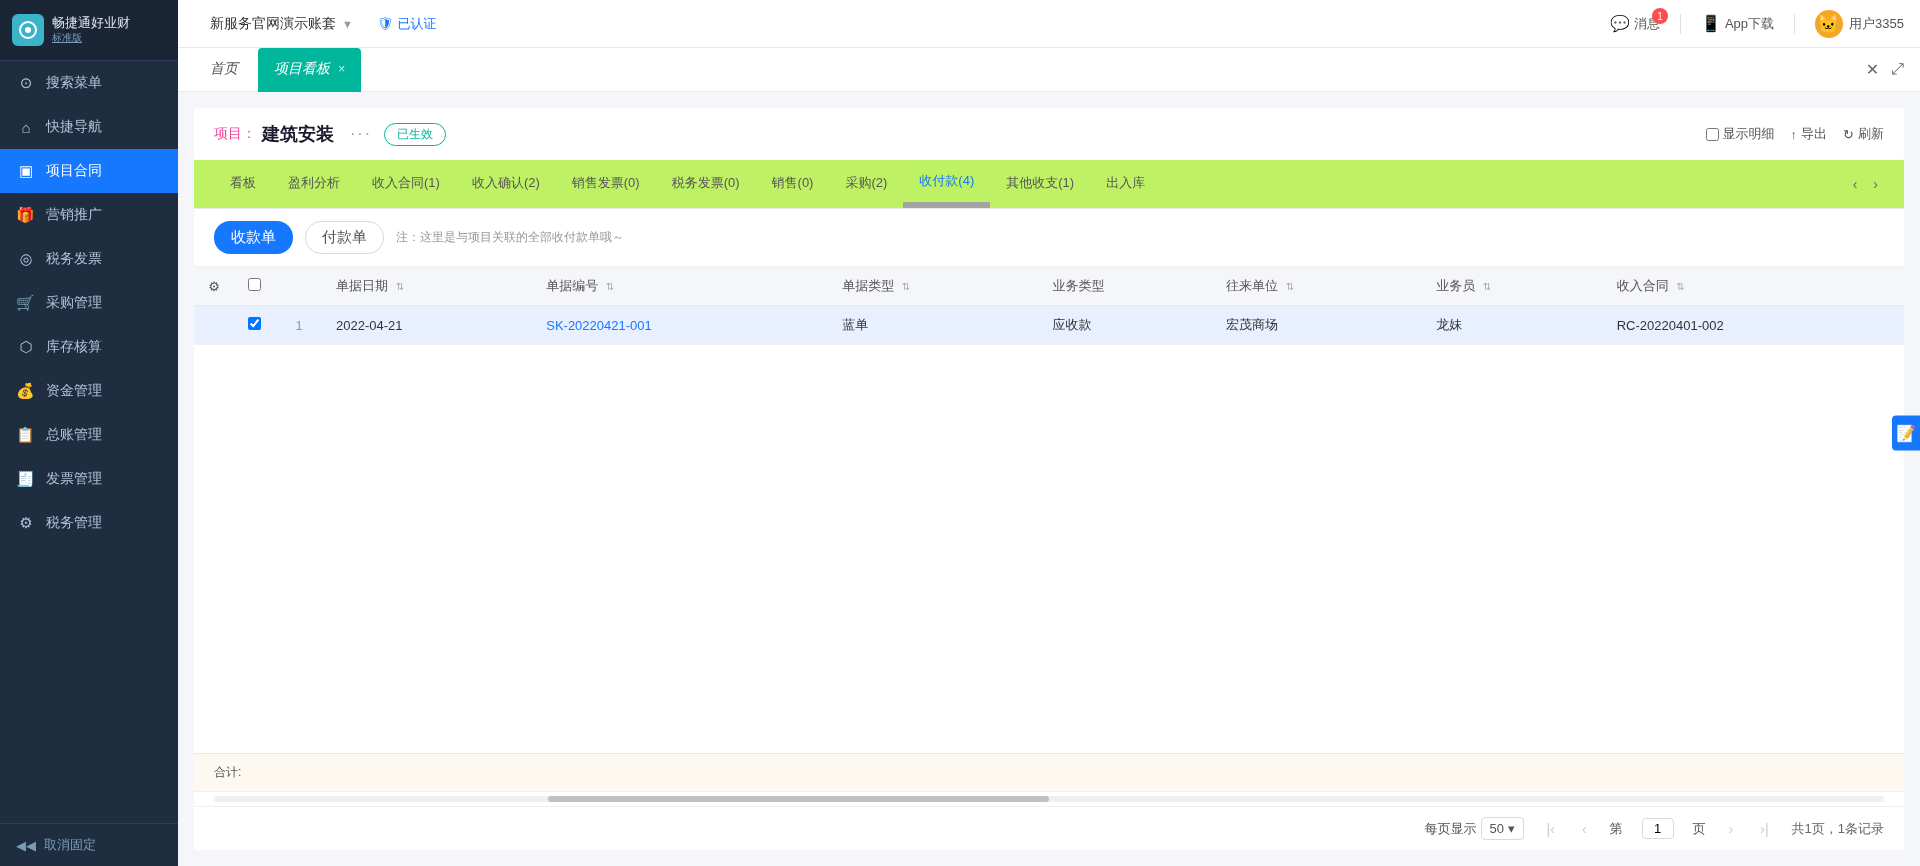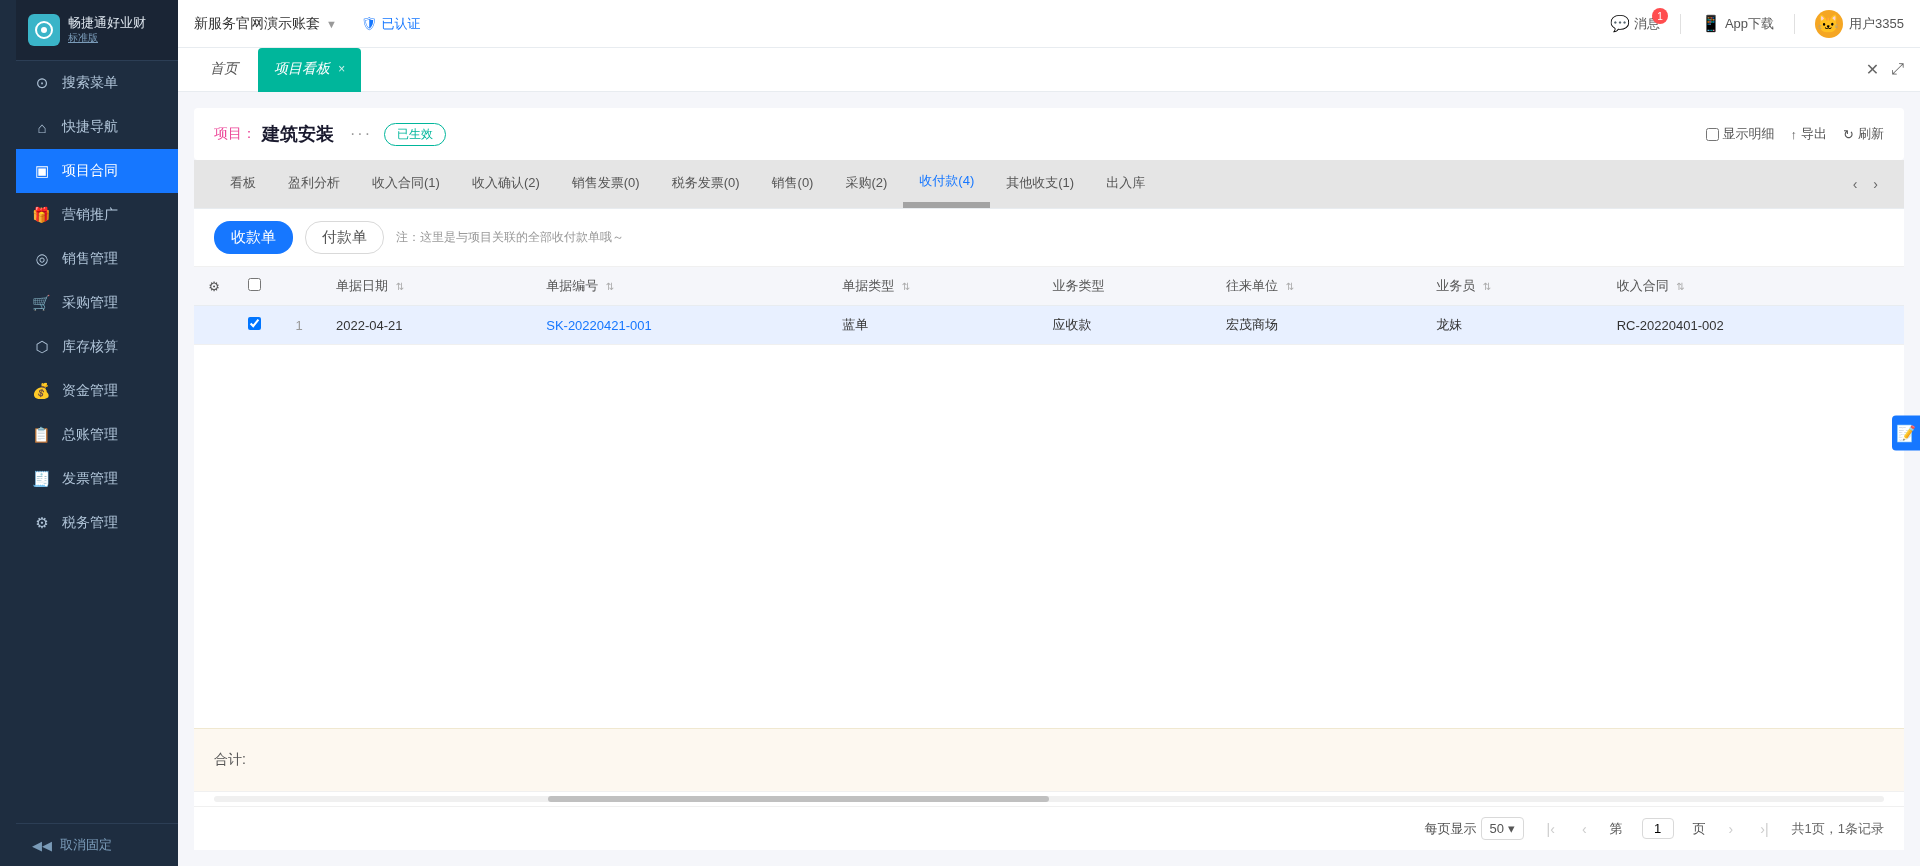--- a/index.html
+++ b/index.html
@@ -7,21 +7,20 @@
 
     
     .sidebar {
       width: 178px;
       min-width: 178px;
       background: #1e2d40;
       color: #cdd8e6;
       display: flex;
       flex-direction: column;
       height: 100%;
-      padding-left: 16px;
     }
     .sidebar-header {
       display: flex;
       align-items: center;
       padding: 14px 12px;
       background: #1a2535;
       border-bottom: 1px solid #2c3e55;
     }
     .sidebar-logo {
       width: 32px;
@@ -98,20 +97,21 @@
       display: flex;
       align-items: center;
       padding: 0 16px;
       height: 48px;
       min-height: 48px;
     }
     .topbar-left {
       display: flex;
       align-items: center;
       flex: 1;
+      margin-left: 16px;
     }
     .topbar-account {
       display: flex;
       align-items: center;
       font-size: 14px;
       color: #333;
       cursor: pointer;
     }
     .topbar-chevron {
       margin-left: 6px;
@@ -276,21 +276,21 @@
       align-items: center;
       gap: 4px;
       font-size: 13px;
       color: #555;
       cursor: pointer;
     }
     .checkbox-label input { margin: 0; }
 
     
     .subtabs {
-      background: #e5e5e5;
+      background: #bef264;
       border-bottom: 1px solid #e8ecf0;
       display: flex;
       align-items: center;
       padding: 0 20px;
       overflow-x: auto;
     }
     .subtabs::-webkit-scrollbar { height: 0; }
     .subtab {
       padding: 12px 16px;
       cursor: pointer;
@@ -409,24 +409,24 @@
       width: 50px;
       text-align: center;
     }
     .gear-col {
       width: 40px;
       text-align: center;
     }
 
     
     .table-footer {
-      padding: 22px 20px;
+      padding: 10px 20px;
       background: #fdf8f0;
       border-top: 1px solid #f0e8d0;
-      font-size: 14px;
+      font-size: 12px;
       color: #555;
       display: flex;
       align-items: center;
     }
 
     
     .scroll-bar-container {
       padding: 4px 20px;
       background: white;
       border-top: 1px solid #f0f0f0;
@@ -541,21 +541,21 @@
       <div class="sidebar-item active">
       <span class="sidebar-item-icon">▣</span>
       <span class="sidebar-item-label">项目合同</span>
     </div>
       <div class="sidebar-item">
       <span class="sidebar-item-icon">🎁</span>
       <span class="sidebar-item-label">营销推广</span>
     </div>
       <div class="sidebar-item">
       <span class="sidebar-item-icon">◎</span>
-      <span class="sidebar-item-label">销售管理</span>
+      <span class="sidebar-item-label">税务发票</span>
     </div>
       <div class="sidebar-item">
       <span class="sidebar-item-icon">🛒</span>
       <span class="sidebar-item-label">采购管理</span>
     </div>
       <div class="sidebar-item">
       <span class="sidebar-item-icon">⬡</span>
       <span class="sidebar-item-label">库存核算</span>
     </div>
       <div class="sidebar-item">

